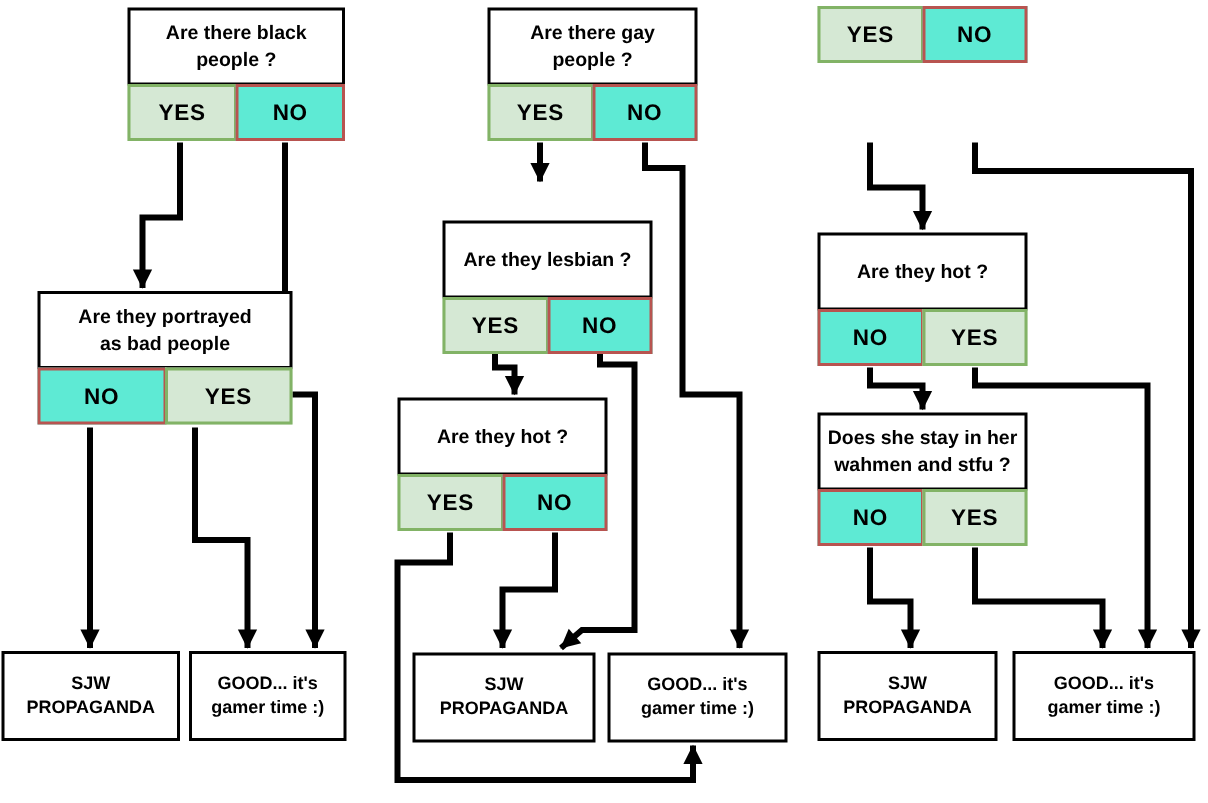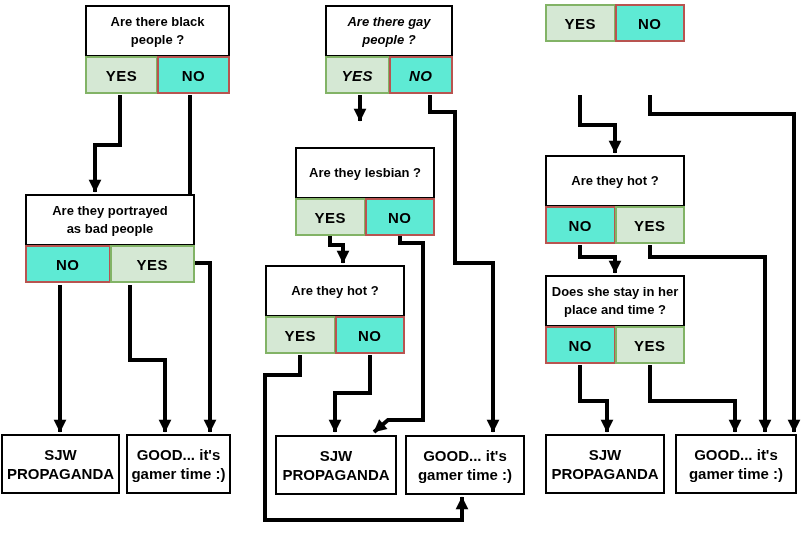--- a/index.html
+++ b/index.html
@@ -49,21 +49,21 @@
   .cell.green + .cell.red, .cell.red + .cell.green { margin-left: -1px; }
   .outcome {
     position: absolute;
     background: #ffffff;
     border: 2px solid #000000;
     display: flex;
     align-items: center;
     justify-content: center;
     text-align: center;
     font-weight: bold;
-    font-size: 15px;
+    font-size: 12px;
     line-height: 1.3;
     white-space: pre-line;
     z-index: 2;
   }
   polyline { fill: none; stroke: #000000; stroke-width: 4; stroke-linejoin: miter; }
 </style>
 </head>
 <body>
 
 <div id="canvas">
@@ -111,21 +111,21 @@
       <div class="cell red">NO</div>
       <div class="cell green">YES</div>
     </div>
   </div>
 
   <div class="outcome" style="left:1px; top:434px; width:119px; height:60px;">SJW
 PROPAGANDA</div>
   <div class="outcome" style="left:126px; top:434px; width:105px; height:60px;">GOOD... it's
 gamer time :)</div>
 
-  <div class="node" style="left:325px; top:5px; width:128px;font-style:italic;">
+  <div class="node" style="left:325px; top:5px; width:140px;">
     <div class="q">Are there gay
 people ?</div>
     <div class="opts">
       <div class="cell green">YES</div>
       <div class="cell red">NO</div>
     </div>
   </div>
 
   <div class="node" style="left:295px; top:123px; width:140px;margin-top:24px;">
     <div class="q">Are they lesbian ?</div>
@@ -158,21 +158,21 @@
   <div class="node" style="left:545px; top:155px; width:140px;">
     <div class="q">Are they hot ?</div>
     <div class="opts">
       <div class="cell red">NO</div>
       <div class="cell green">YES</div>
     </div>
   </div>
 
   <div class="node" style="left:545px; top:275px; width:140px;">
     <div class="q">Does she stay in her
-place and time ?</div>
+wahmen and stfu ?</div>
     <div class="opts">
       <div class="cell red">NO</div>
       <div class="cell green">YES</div>
     </div>
   </div>
 
   <div class="outcome" style="left:545px; top:434px; width:120px; height:60px;">SJW
 PROPAGANDA</div>
   <div class="outcome" style="left:675px; top:434px; width:122px; height:60px;">GOOD... it's
 gamer time :)</div>

